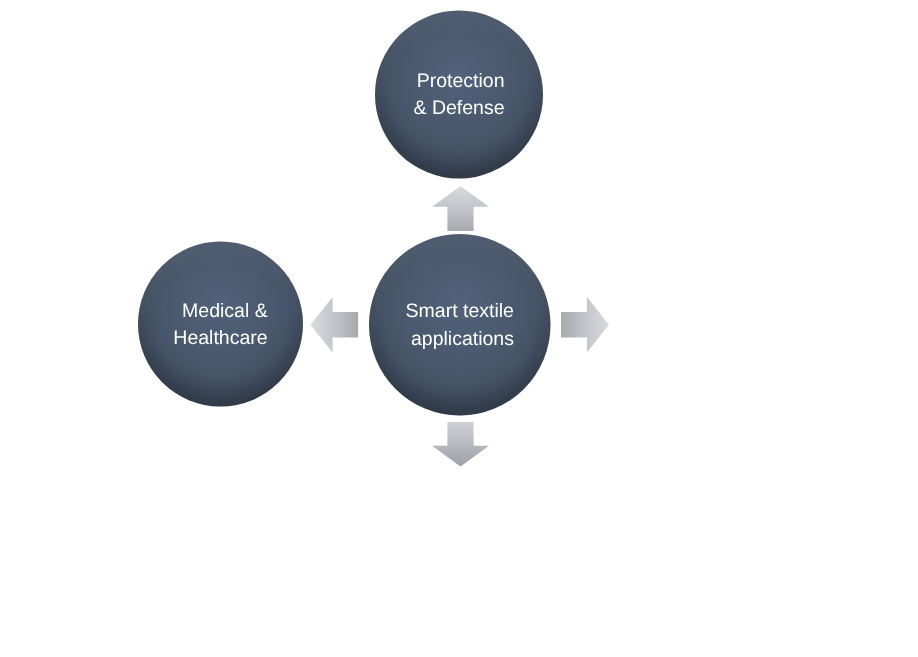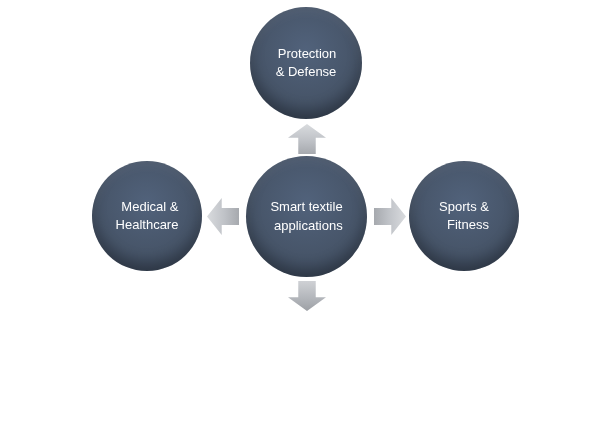--- a/index.html
+++ b/index.html
@@ -71,24 +71,20 @@
   <div class="node node-center">
     <span>Smart textile
 applications</span>
   </div>
 
   <div class="node node-left">
     <span>Medical &amp;
 Healthcare</span>
   </div>
 
-  <div class="node node-right">
-    <span>Sports &amp;
-Fitness</span>
-  </div>
 
 
   <div class="arrow arrow-up"></div>
   <div class="arrow arrow-right"></div>
   <div class="arrow arrow-down"></div>
   <div class="arrow arrow-left"></div>
 
 </div>
 
 </body></html>

